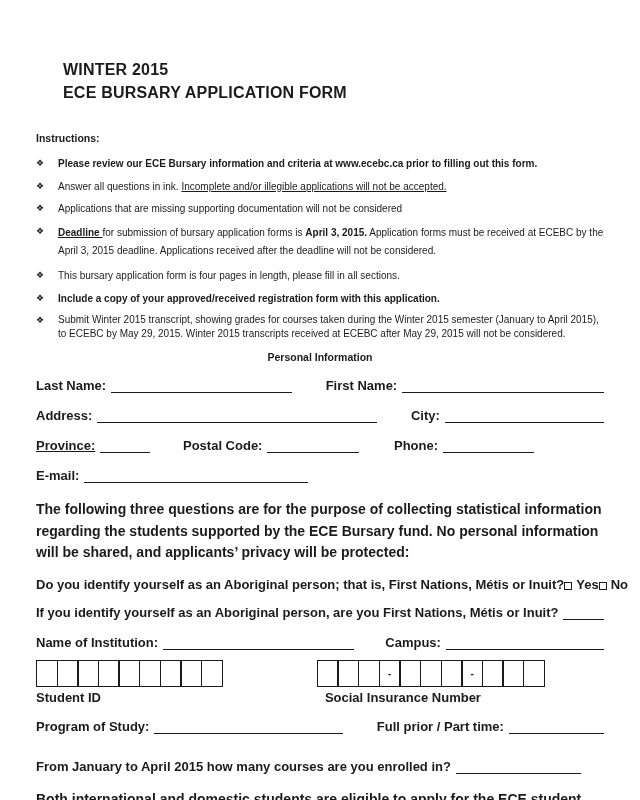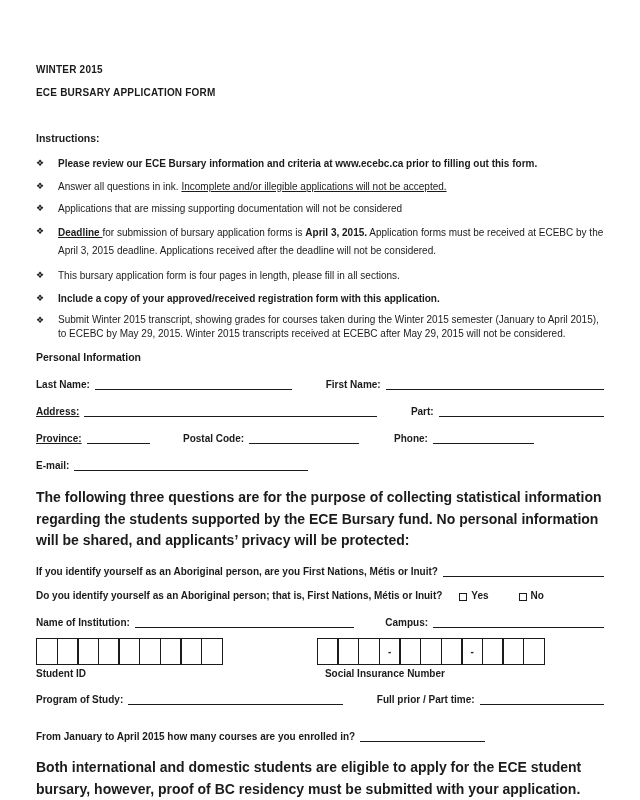--- a/index.html
+++ b/index.html
@@ -10,57 +10,57 @@
     color:#1b1b1b;
     overflow:hidden;
   }
   .page {
     width:640px; height:800px;
     padding:58px 36px 0 36px;
     background:#ffffff;
     position:relative;
   }
   .title {
-    font-size:10px; font-weight:bold; line-height:23px; letter-spacing:.2px;
+    font-size:16px; font-weight:bold; line-height:23px; letter-spacing:.2px;margin-left:27px;
   }
   .instructions-heading {
     margin-top:28px; font-size:10.5px; font-weight:bold;
   }
   .bullets { margin-top:12px; list-style:none; }
   .bullets li {
     display:flex; font-size:10px; line-height:1.5; margin-bottom:7.5px;
   }
   .bullets li .glyph { width:22px; flex:0 0 22px; font-size:9px; padding-top:1px; }
   .bullets li .btext { flex:1; }
   .bullets li.spaced .btext { line-height:1.85; }
   .bullets li.tight  .btext { line-height:1.35; }
   .b { font-weight:bold; }
   .u { text-decoration:underline; }
-  .section-heading { margin-top:11px; font-size:10.5px; font-weight:bold; }
-  .row { display:flex; align-items:flex-end; margin-top:15px; font-size:10px; }
+  .section-heading { margin-top:11px; font-size:10.5px; font-weight:bold;text-align:center; }
+  .row { display:flex; align-items:flex-end; margin-top:15px; font-size:13px; }
   .lbl { font-weight:bold; white-space:nowrap; padding-right:5px; }
   .blank {
     display:inline-block; border-bottom:1.5px solid #1b1b1b; height:12px;
   }
   .fill { flex:1; }
   .grp { display:flex; align-items:flex-end; }
   .para { font-size:14px; font-weight:bold; line-height:1.55; }
   .cb {
     display:inline-block; width:8px; height:8px; border:1.3px solid #1b1b1b;
     margin:0 4px 0 0; position:relative; top:1px;
   }
   .cb-opt { display:flex; align-items:center; font-weight:bold; }
   .boxgrid { display:flex; }
   .boxgrid .cell {
     width:22px; height:27px; border:1.4px solid #1b1b1b; margin-left:-1.4px;
     display:flex; align-items:center; justify-content:center;
     font-size:10px; font-weight:bold;
   }
   .boxgrid .cell:first-child { margin-left:0; }
-  .boxwrap-label { font-size:10px; font-weight:bold; margin-top:3px; }
+  .boxwrap-label { font-size:13px; font-weight:bold; margin-top:3px; }
   .footer { display:flex; align-items:baseline; margin-top:21px; font-size:14px; font-weight:bold; }
   .footer .side { flex:1; }
   .footer .right { text-align:right; }
 </style>
 </head>
 <body>
 
 <div class="page">
 
   <div class="title">WINTER 2015</div>
@@ -107,27 +107,27 @@
       <span class="blank fill"></span>
     </span>
     <span style="flex:0 0 6%;"></span>
     <span class="grp fill">
       <span class="lbl">First Name:</span>
       <span class="blank fill"></span>
     </span>
   </div>
 
   <div class="row">
-    <span class="grp" style="flex:0 0 60%;text-decoration:underline;">
+    <span class="grp" style="flex:0 0 60%;">
       <span class="lbl">Address:</span>
       <span class="blank fill"></span>
     </span>
     <span style="flex:0 0 6%;"></span>
     <span class="grp fill">
-      <span class="lbl">Part:</span>
+      <span class="lbl">City:</span>
       <span class="blank fill"></span>
     </span>
   </div>
 
   <div class="row">
     <span class="grp" style="width:114px;text-decoration:underline;">
       <span class="lbl">Province:</span>
       <span class="blank fill"></span>
     </span>
     <span style="width:33px;"></span>
@@ -143,40 +143,40 @@
   </div>
 
   <div class="row">
     <span class="grp" style="width:272px;">
       <span class="lbl">E-mail:</span>
       <span class="blank fill"></span>
     </span>
   </div>
 
   <div class="para" style="margin-top:16px;">The following three questions are for the purpose of collecting statistical information regarding the students supported by the ECE Bursary fund.  No personal information will be shared, and applicants’ privacy will be protected:</div>
-
-  <div class="row" style="margin-top:13px;">
-    <span class="lbl">If you identify yourself as an Aboriginal person, are you First Nations, Métis or Inuit?</span>
-    <span class="blank fill"></span>
-  </div>
 
   <div class="row" style="margin-top:13px; align-items:center;">
     <span class="lbl" style="padding-right:0;">Do you identify yourself as an Aboriginal person; that is, First Nations, Métis or Inuit?</span>
     <span style="width:17px;"></span>
     <span class="cb-opt">
       <span class="cb"></span>
       <span>Yes</span>
     </span>
     <span style="width:30px;"></span>
     <span class="cb-opt">
       <span class="cb"></span>
       <span>No</span>
     </span>
   </div>
 
+  <div class="row" style="margin-top:13px;">
+    <span class="lbl">If you identify yourself as an Aboriginal person, are you First Nations, Métis or Inuit?</span>
+    <span class="blank fill"></span>
+  </div>
+
   <div class="row">
     <span class="grp" style="flex:0 0 56%;">
       <span class="lbl">Name of Institution:</span>
       <span class="blank fill"></span>
     </span>
     <span style="flex:0 0 5.5%;"></span>
     <span class="grp fill">
       <span class="lbl">Campus:</span>
       <span class="blank fill"></span>
     </span>

